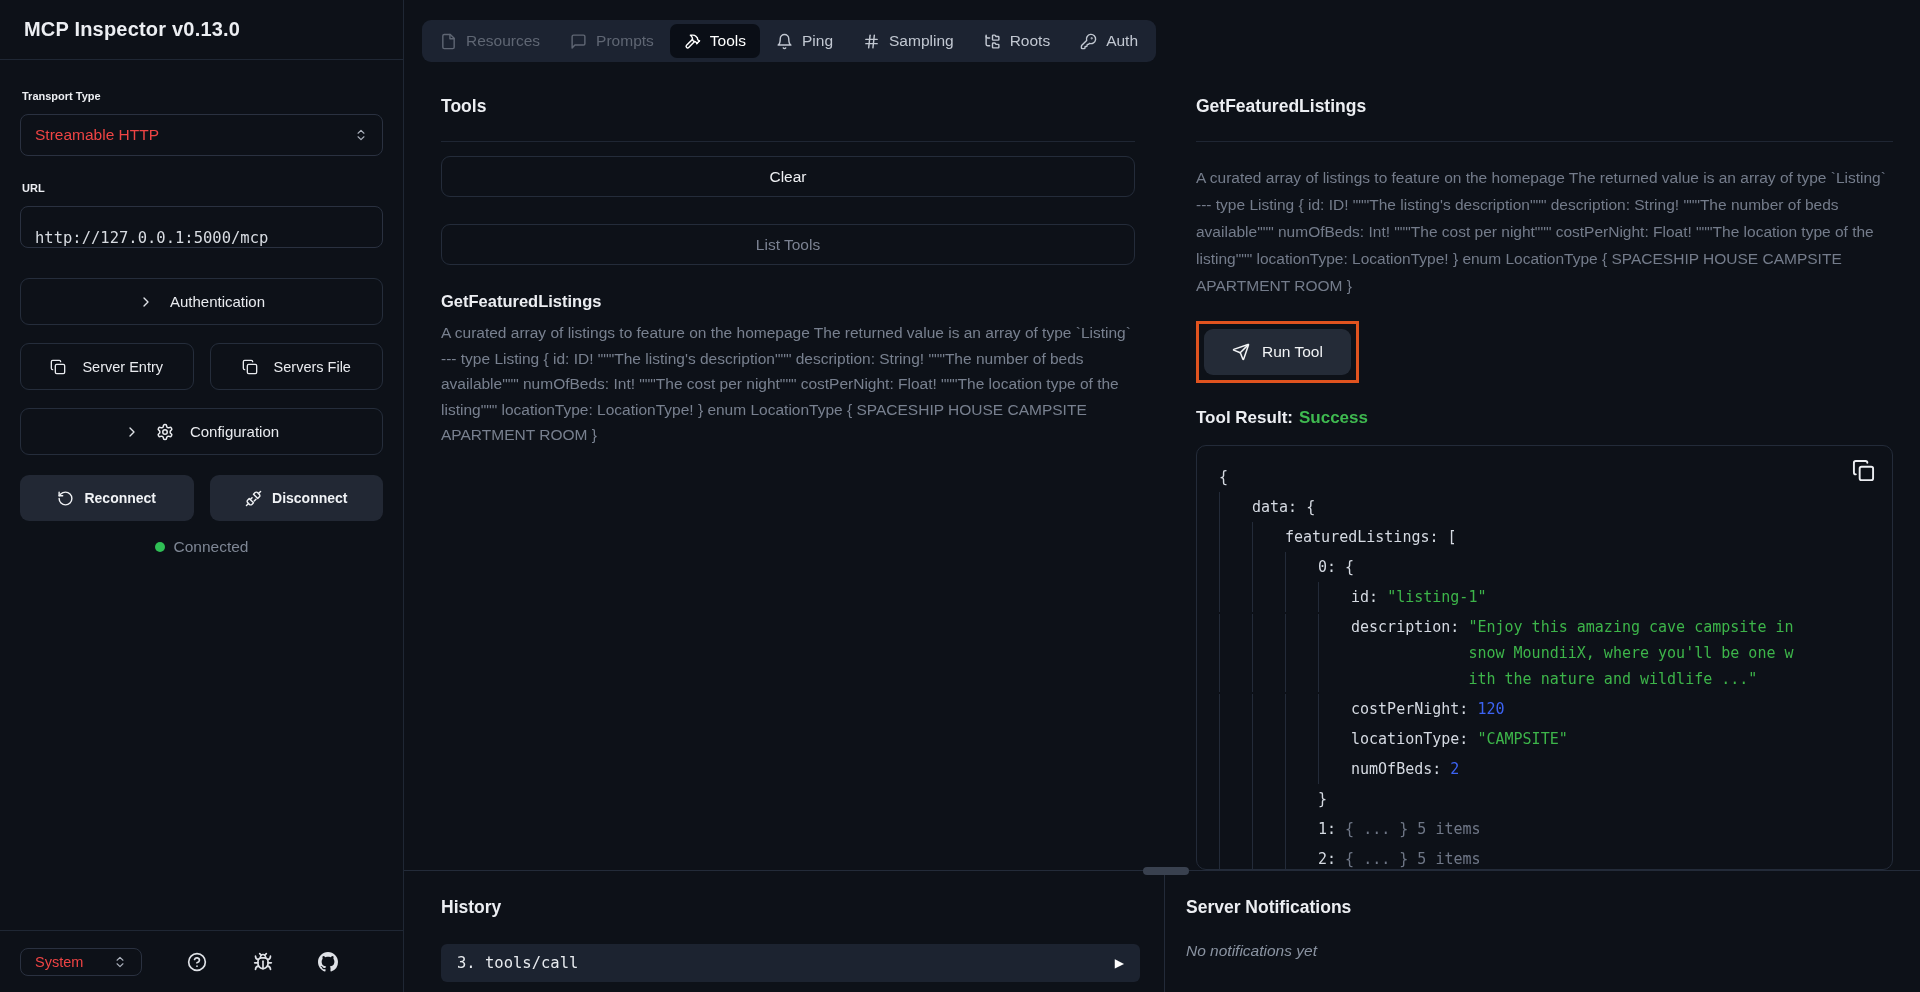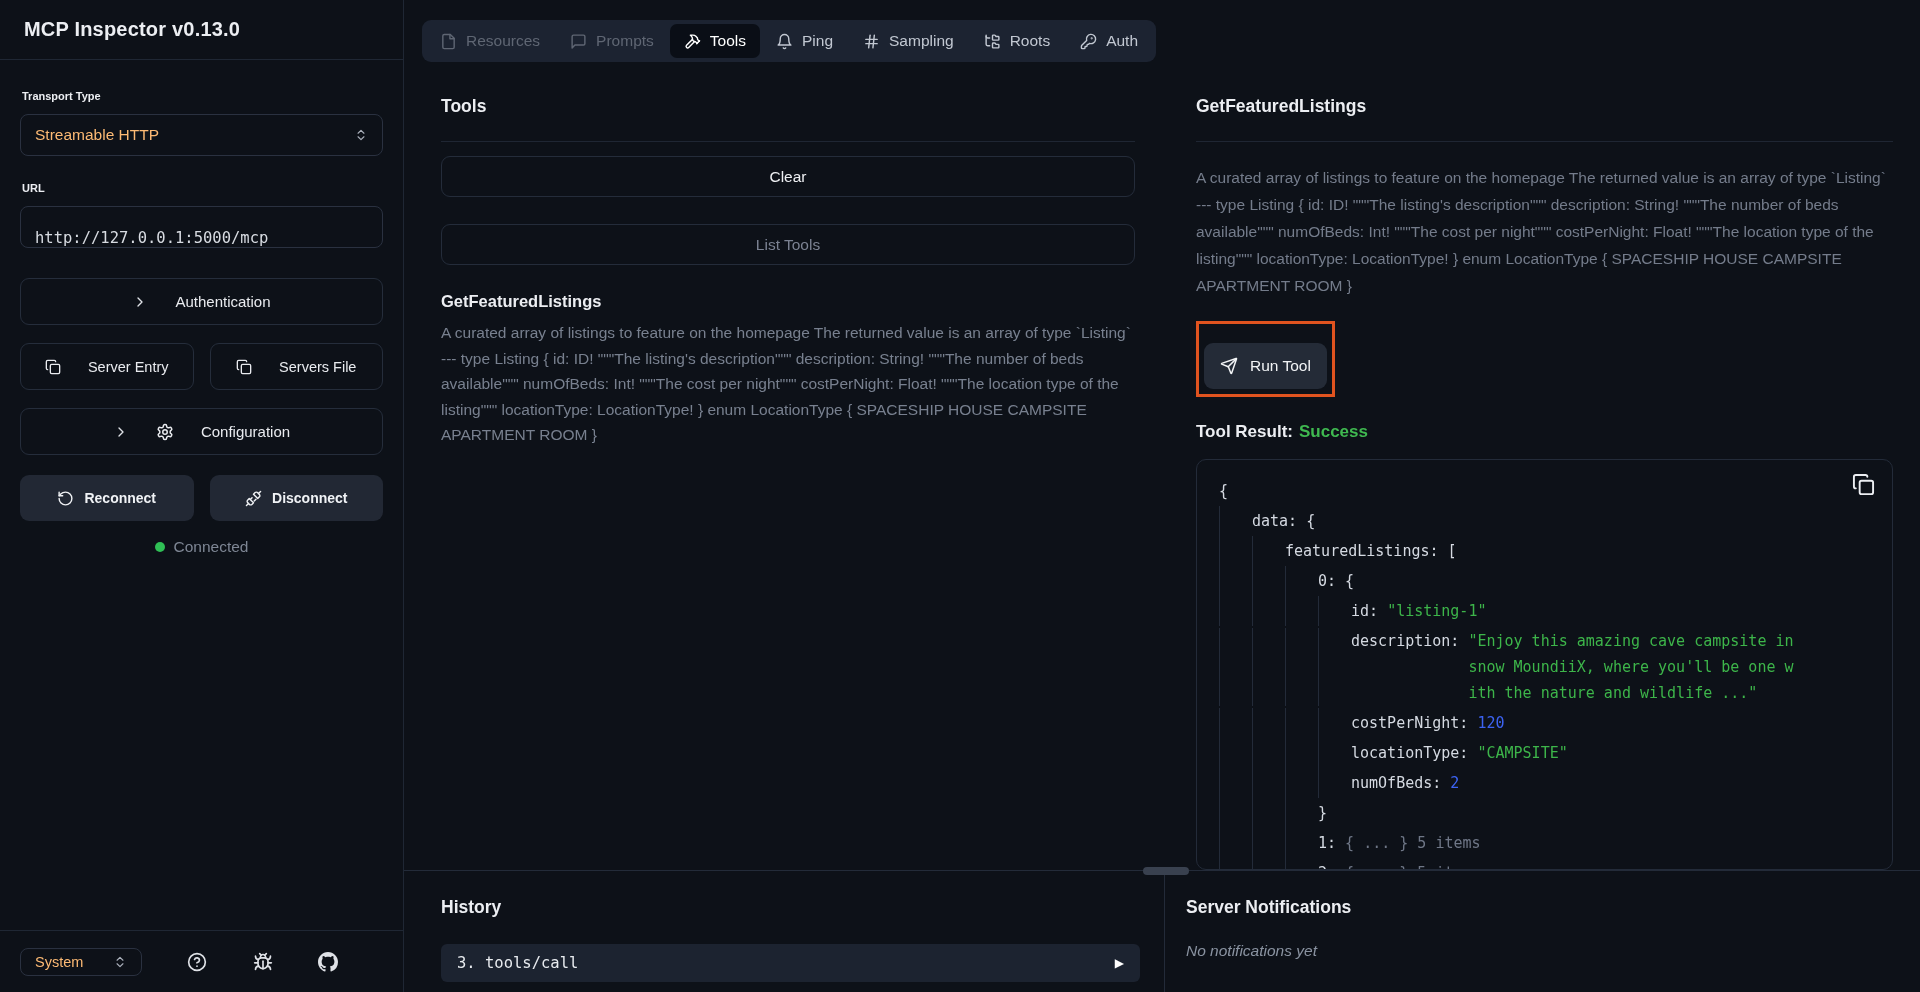--- a/index.html
+++ b/index.html
@@ -12,27 +12,27 @@
   .app { display:flex; width:100%; height:100%; }
 
   
   .sidebar { width:404px; flex:none; border-right:1px solid #1f2734; display:flex; flex-direction:column; }
   .sb-header { height:60px; flex:none; border-bottom:1px solid #1f2734; display:flex; align-items:center; padding:0 24px; font-size:20px; font-weight:700; letter-spacing:.2px; }
   .sb-body { flex:1; padding:30px 20px 0 20px; }
   .fld-label { font-size:11px; font-weight:600; margin:0 0 12px 2px; }
   .selectbox, .inputbox {
     display:flex; align-items:center; justify-content:space-between;
     height:42px; border:1px solid #2a3140; border-radius:8px;
-    padding:0 14px; color:#fdba74; cursor:pointer; background:transparent;
+    padding:0 14px; color:#ef4444; cursor:pointer; background:transparent;
   }
   .inputbox { font-family:"DejaVu Sans Mono", monospace; font-size:15.5px; cursor:text; color:#d8dce2; }
   .mb26 { margin-bottom:26px; } .mb18 { margin-bottom:18px; } .mb20 { margin-bottom:20px; }
   .btn-outline {
     width:100%; height:47px; border:1px solid #252d3b; border-radius:9px;
-    display:flex; align-items:center; justify-content:center; gap:27px;
+    display:flex; align-items:center; justify-content:center; gap:16px;
     font-size:15px; color:#e9ebef; cursor:pointer; background:transparent;
   }
   .btn-row { display:flex; gap:16px; }
   .btn-row .btn-outline { width:auto; flex:1; font-size:14.5px; }
   .btn-solid {
     flex:1; background:#222834; border:none; border-radius:9px; height:46px;
     display:flex; align-items:center; justify-content:center; gap:10px;
     font-size:14px; font-weight:600; color:#f0f2f5; cursor:pointer;
   }
   .status-line { display:flex; align-items:center; justify-content:center; gap:9px; margin-top:17px; color:#7e8694; font-size:15.5px; }
@@ -69,22 +69,22 @@
   .mid-btn.first { margin-top:27px; }
   .mid-btn.dim { color:#7b8292; } .mid-btn.lit { color:#eef0f3; }
   .tool-item { margin-top:27px; cursor:pointer; }
   .tool-item-name { font-size:16.5px; font-weight:600; }
   .tool-item-desc { margin-top:9px; color:#78808f; font-size:15.5px; line-height:25.5px; }
 
   .right-col { flex:1; min-width:0; margin-left:61px; padding-right:27px; display:flex; flex-direction:column; padding-top:34px; }
   .right-desc { margin-top:22px; color:#747c8b; font-size:15.5px; line-height:27px; }
   .runtool-hl { margin-top:22px; align-self:flex-start; border:3px solid #e0531f; padding:5px; }
   .btn-run {
-    background:#242b37; border:none; border-radius:9px; height:46px; padding:0 16px;
-    display:flex; align-items:center; gap:12px; font-size:15.5px; font-weight:500; color:#f2f4f6; cursor:pointer;margin-top:14px;
+    background:#242b37; border:none; border-radius:9px; height:46px; padding:0 28px;
+    display:flex; align-items:center; gap:12px; font-size:15.5px; font-weight:500; color:#f2f4f6; cursor:pointer;
   }
   .result-line { margin-top:25px; font-size:17px; font-weight:700; }
   .result-status { color:#3fb950; margin-left:6px; }
 
   .json-box {
     margin-top:17px; flex:1; min-height:0; border:1px solid #232b39; border-radius:10px;
     position:relative; overflow:hidden; padding:16px 0 0 22px;
     font-family:"DejaVu Sans Mono", monospace; font-size:15px;
   }
   .copy-btn { position:absolute; top:13px; right:17px; width:23px; height:23px; color:#eceef2; cursor:pointer; }

